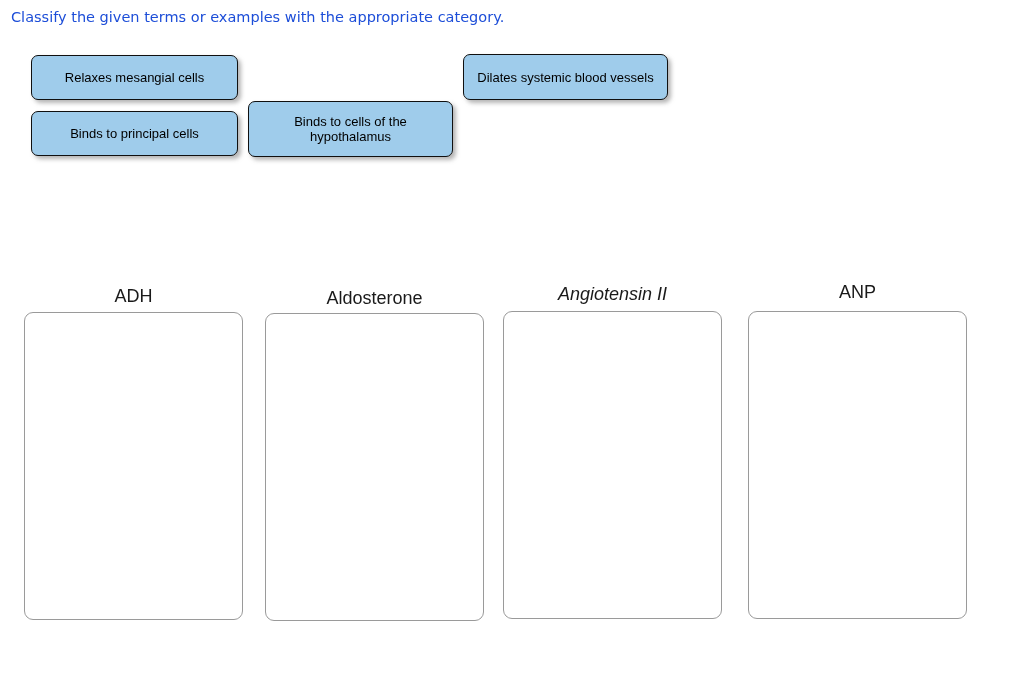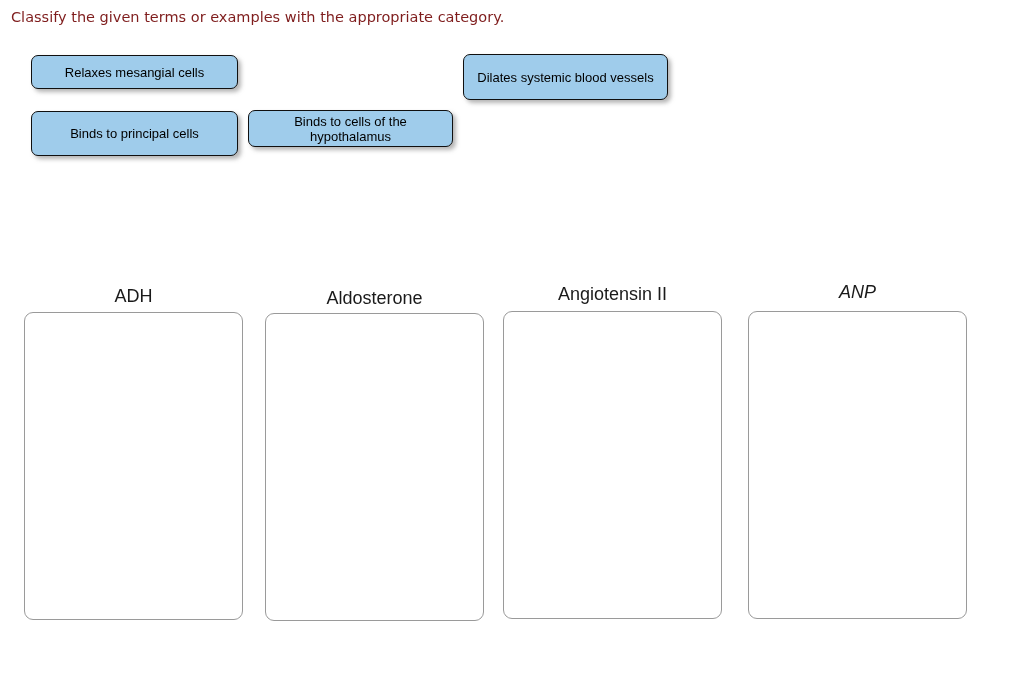--- a/index.html
+++ b/index.html
@@ -17,21 +17,21 @@
   }
 
   
   .prompt {
     position: absolute;
     left: 11px;
     top: 7px;
     font-family: "DejaVu Sans", sans-serif;
     font-size: 14.5px;
     line-height: 20px;
-    color: #7f1d1d;
+    color: #1d4ed8;
     white-space: nowrap;
   }
 
   
   .tile-bank {
     position: absolute;
     left: 0;
     top: 0;
     width: 1024px;
     height: 170px;
@@ -54,25 +54,25 @@
     padding: 2px 6px;
     cursor: move;
     user-select: none;
   }
   .tile-label {
     display: block;
     width: 100%;
   }
 
   
-  .tile.r1c1 { left: 31px;  top: 55px;  width: 207px; height: 34px; justify-content: center; }
+  .tile.r1c1 { left: 31px;  top: 55px;  width: 207px; height: 45px; justify-content: center; }
   .tile.r1c2 { left: 248px; top: 54px;  width: 205px; height: 46px; }
   .tile.r1c3 { left: 463px; top: 54px;  width: 205px; height: 46px; }
   .tile.r2c1 { left: 31px;  top: 111px; width: 207px; height: 45px; }
-  .tile.r2c2 { left: 248px; top: 110px; width: 205px; height: 37px; }
+  .tile.r2c2 { left: 248px; top: 101px; width: 205px; height: 56px; }
 
   
   .categories {
     position: absolute;
     left: 0;
     top: 0;
     width: 1024px;
     height: 693px;
   }
   .category {
@@ -99,25 +99,25 @@
   
   .category.c0 { left: 24px;  top: 286px; width: 219px; }
   .category.c0 .category-label { top: 0px; }
   .category.c0 .dropzone { top: 26px; left: 0; width: 219px; height: 308px; }
 
   .category.c1 { left: 265px; top: 288px; width: 219px; }
   .category.c1 .category-label { top: 0px; }
   .category.c1 .dropzone { top: 25px; left: 0; width: 219px; height: 308px; }
 
   .category.c2 { left: 503px; top: 284px; width: 219px; }
-  .category.c2 .category-label { top: 0px; }
+  .category.c2 .category-label { top: 0px; font-style: italic; }
   .category.c2 .dropzone { top: 27px; left: 0; width: 219px; height: 308px; }
 
   .category.c3 { left: 748px; top: 282px; width: 219px; }
-  .category.c3 .category-label { top: 0px; font-style: italic; }
+  .category.c3 .category-label { top: 0px; }
   .category.c3 .dropzone { top: 29px; left: 0; width: 219px; height: 308px; }
 </style>
 </head>
 <body>
 
 <div class="prompt">Classify the given terms or examples with the appropriate category.</div>
 
 <div class="tile-bank">
 
   <div class="tile r1c1">

